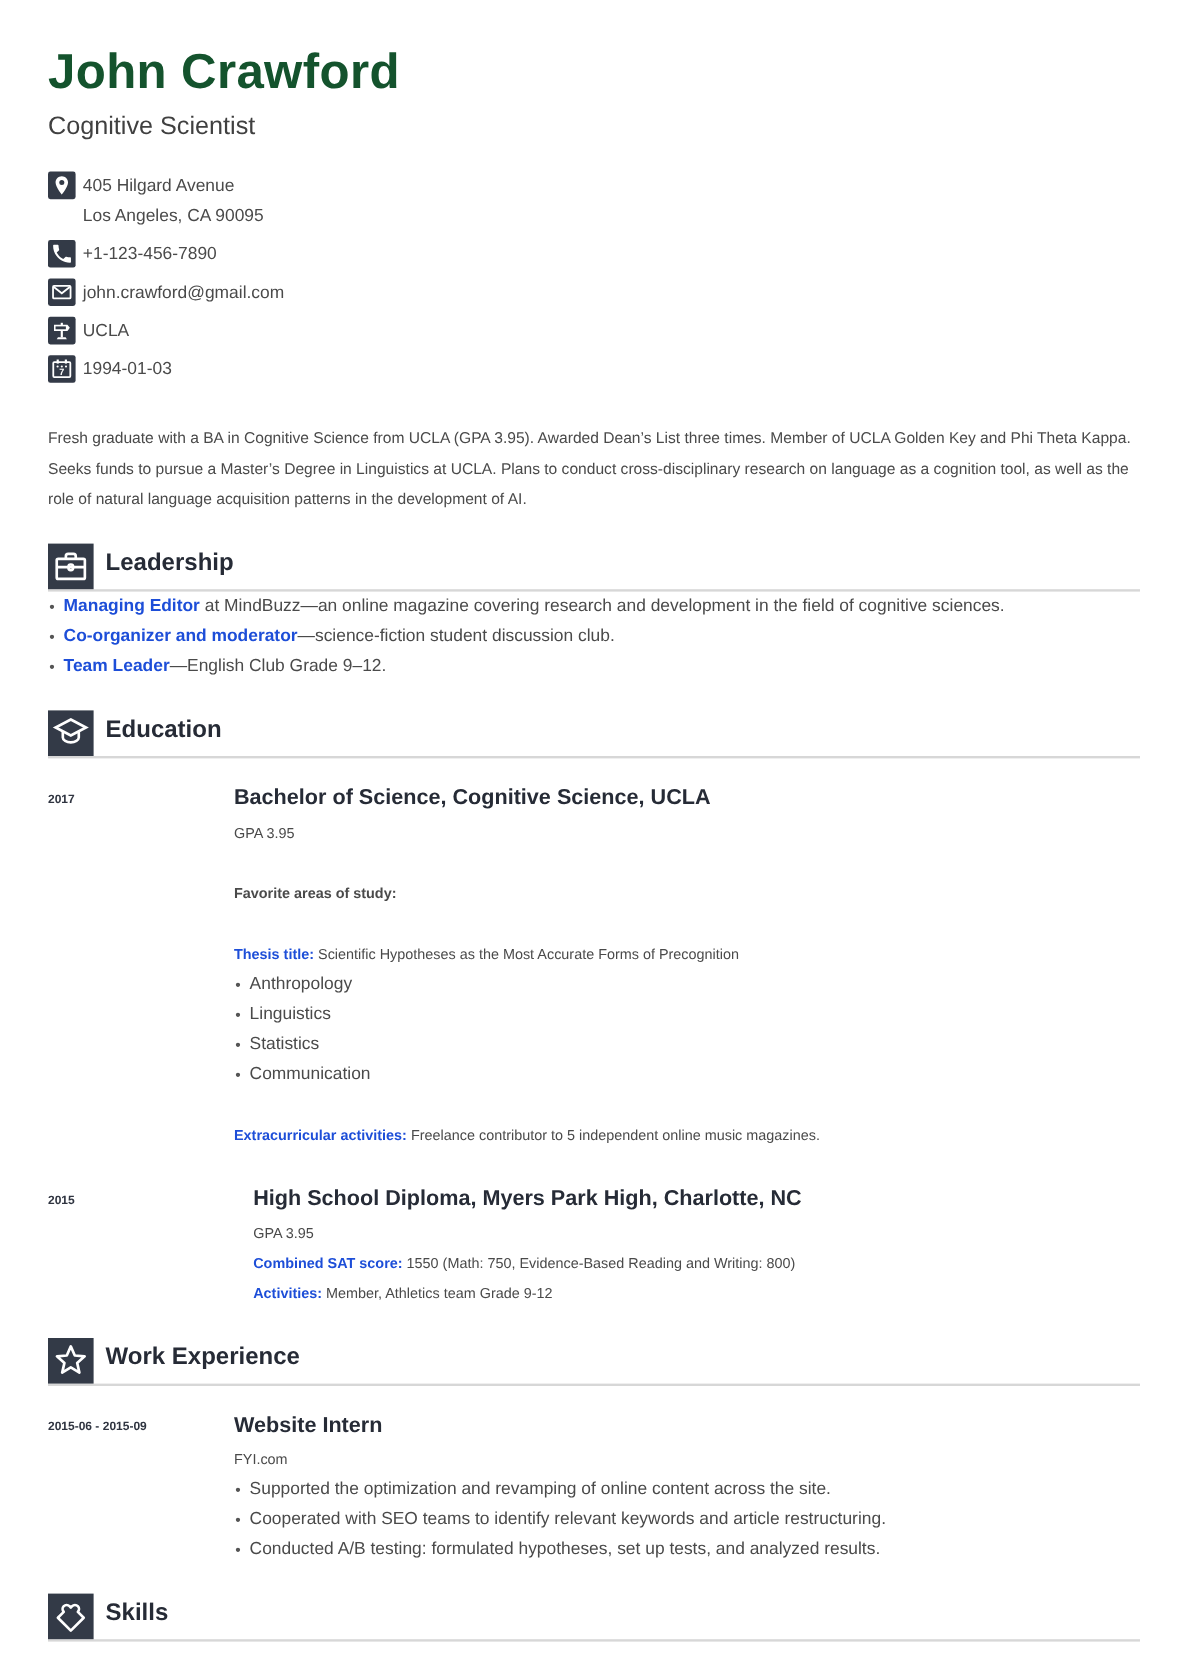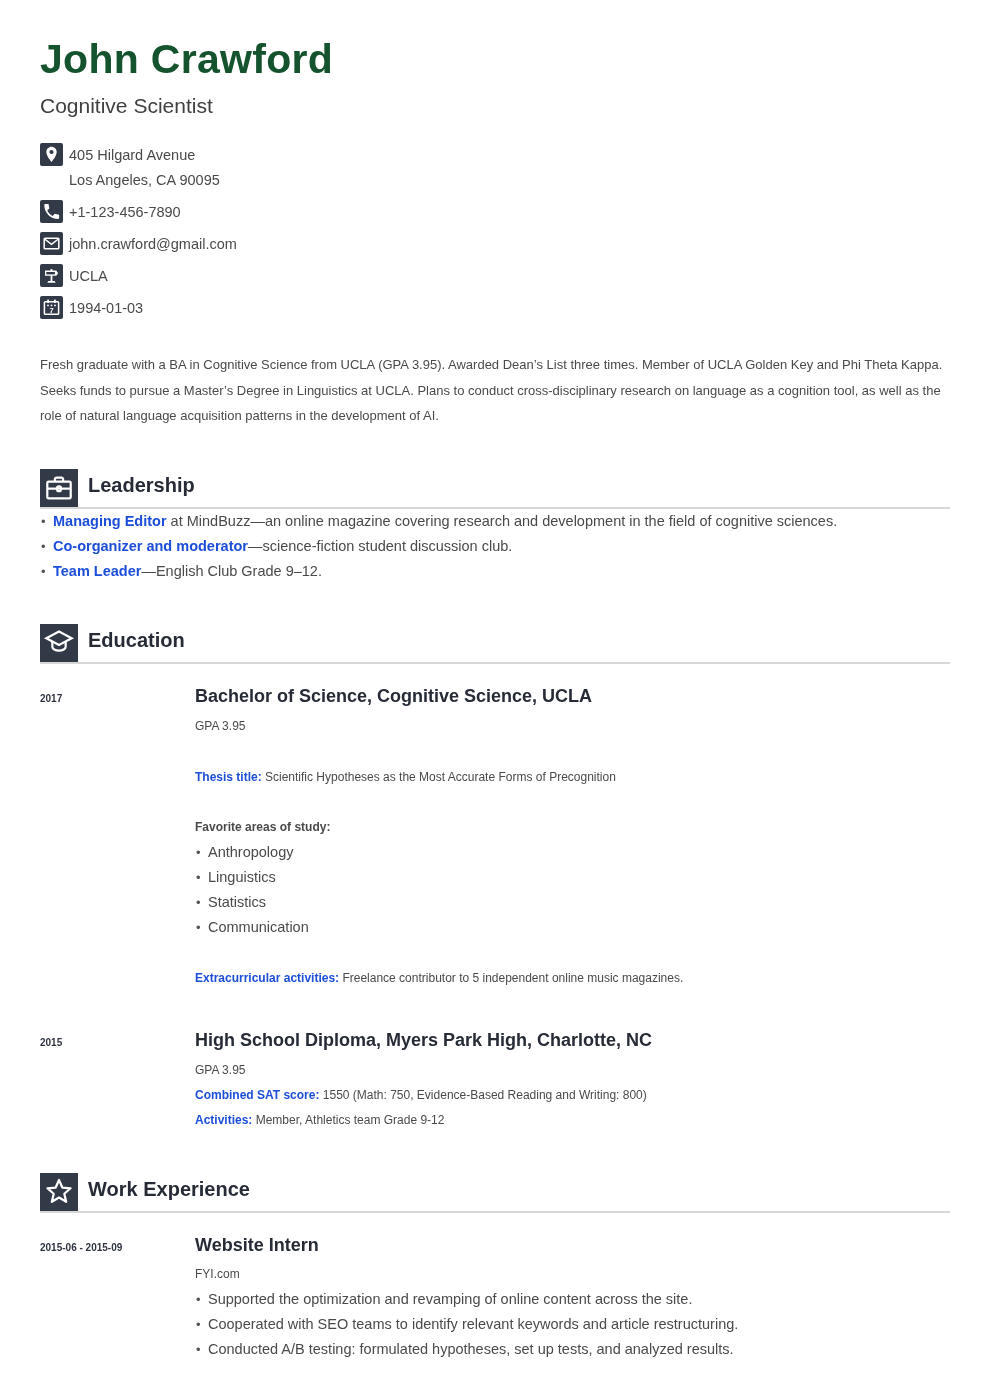--- a/index.html
+++ b/index.html
@@ -18,38 +18,38 @@
   .contact{margin-top:25px;}
   .contact-row{display:flex;align-items:flex-start;margin-bottom:7px;}
   .contact-row .cicon{flex:none;width:23px;height:23px;border-radius:2px;background:#333a47;
       display:flex;align-items:center;justify-content:center;margin-right:6px;}
   .contact-row .ctext{font-size:14.5px;line-height:25px;color:#4a4a4a;padding-top:0px;}
 
   
   .summary{margin-top:31px;font-size:13px;line-height:25.5px;color:#4a4a4a;}
 
   
-  .section-header{margin-top:40px;display:flex;align-items:center;border-bottom:2px solid #d7d7d7;}
+  .section-header{margin-top:24px;display:flex;align-items:center;border-bottom:2px solid #d7d7d7;}
   .section-header .sicon{flex:none;width:38px;height:38px;background:#333a47;
       display:flex;align-items:center;justify-content:center;}
   .section-header .stitle{margin-left:10px;font-size:20px;font-weight:700;color:#262b36;position:relative;top:-2px;}
 
   
   .b{font-weight:700;color:#1d4ed8;}
   .it{}
   ul.dots{list-style:none;margin:0;padding:0;}
   ul.dots li{position:relative;padding-left:13px;line-height:25px;font-size:14.5px;color:#4a4a4a;}
   ul.dots li::before{content:"\2022";position:absolute;left:1px;top:0;color:#555;font-size:13px;}
 
   .lead-list{margin-top:16px;margin-left:156px;}
 
   
   .entries{margin-top:20px;}
   .entry{display:grid;grid-template-columns:155px 1fr;}
-  .entry + .entry{margin-top:37px;}
+  .entry + .entry{margin-top:27px;gap:16px;}
   .entry-date{font-size:10px;font-weight:700;color:#2f3440;line-height:24px;padding-top:3px;}
   .entry-title{font-size:18px;font-weight:700;color:#262b36;line-height:24px;margin:0;}
   .line{font-size:12px;line-height:25px;color:#4a4a4a;}
   .mt6{margin-top:6px;}
   .mt26{margin-top:26px;}
   .mt25{margin-top:25px;}
   .mt5{margin-top:5px;}
 </style>
 </head>
 <body>
@@ -149,24 +149,24 @@
         </svg>
     </span>
     <span class="stitle">Education</span>
   </div>
   <div class="entries">
     <div class="entry">
       <div class="entry-date">2017</div>
       <div>
         <h3 class="entry-title">Bachelor of Science, Cognitive Science, UCLA</h3>
         <div class="line mt6">GPA 3.95</div>
+        <div class="line mt25 b">Favorite areas of study:</div>
         <div class="line mt26">
           <span class="b">Thesis title:</span><span> Scientific Hypotheses as the Most Accurate Forms of Precognition</span>
         </div>
-        <div class="line mt25 b">Favorite areas of study:</div>
         <ul class="dots">
           <li>Anthropology</li>
           <li>Linguistics</li>
           <li>Statistics</li>
           <li>Communication</li>
         </ul>
         <div class="line mt26">
           <span class="b">Extracurricular activities:</span><span> Freelance contributor to 5 independent online music magazines.</span>
         </div>
       </div>

